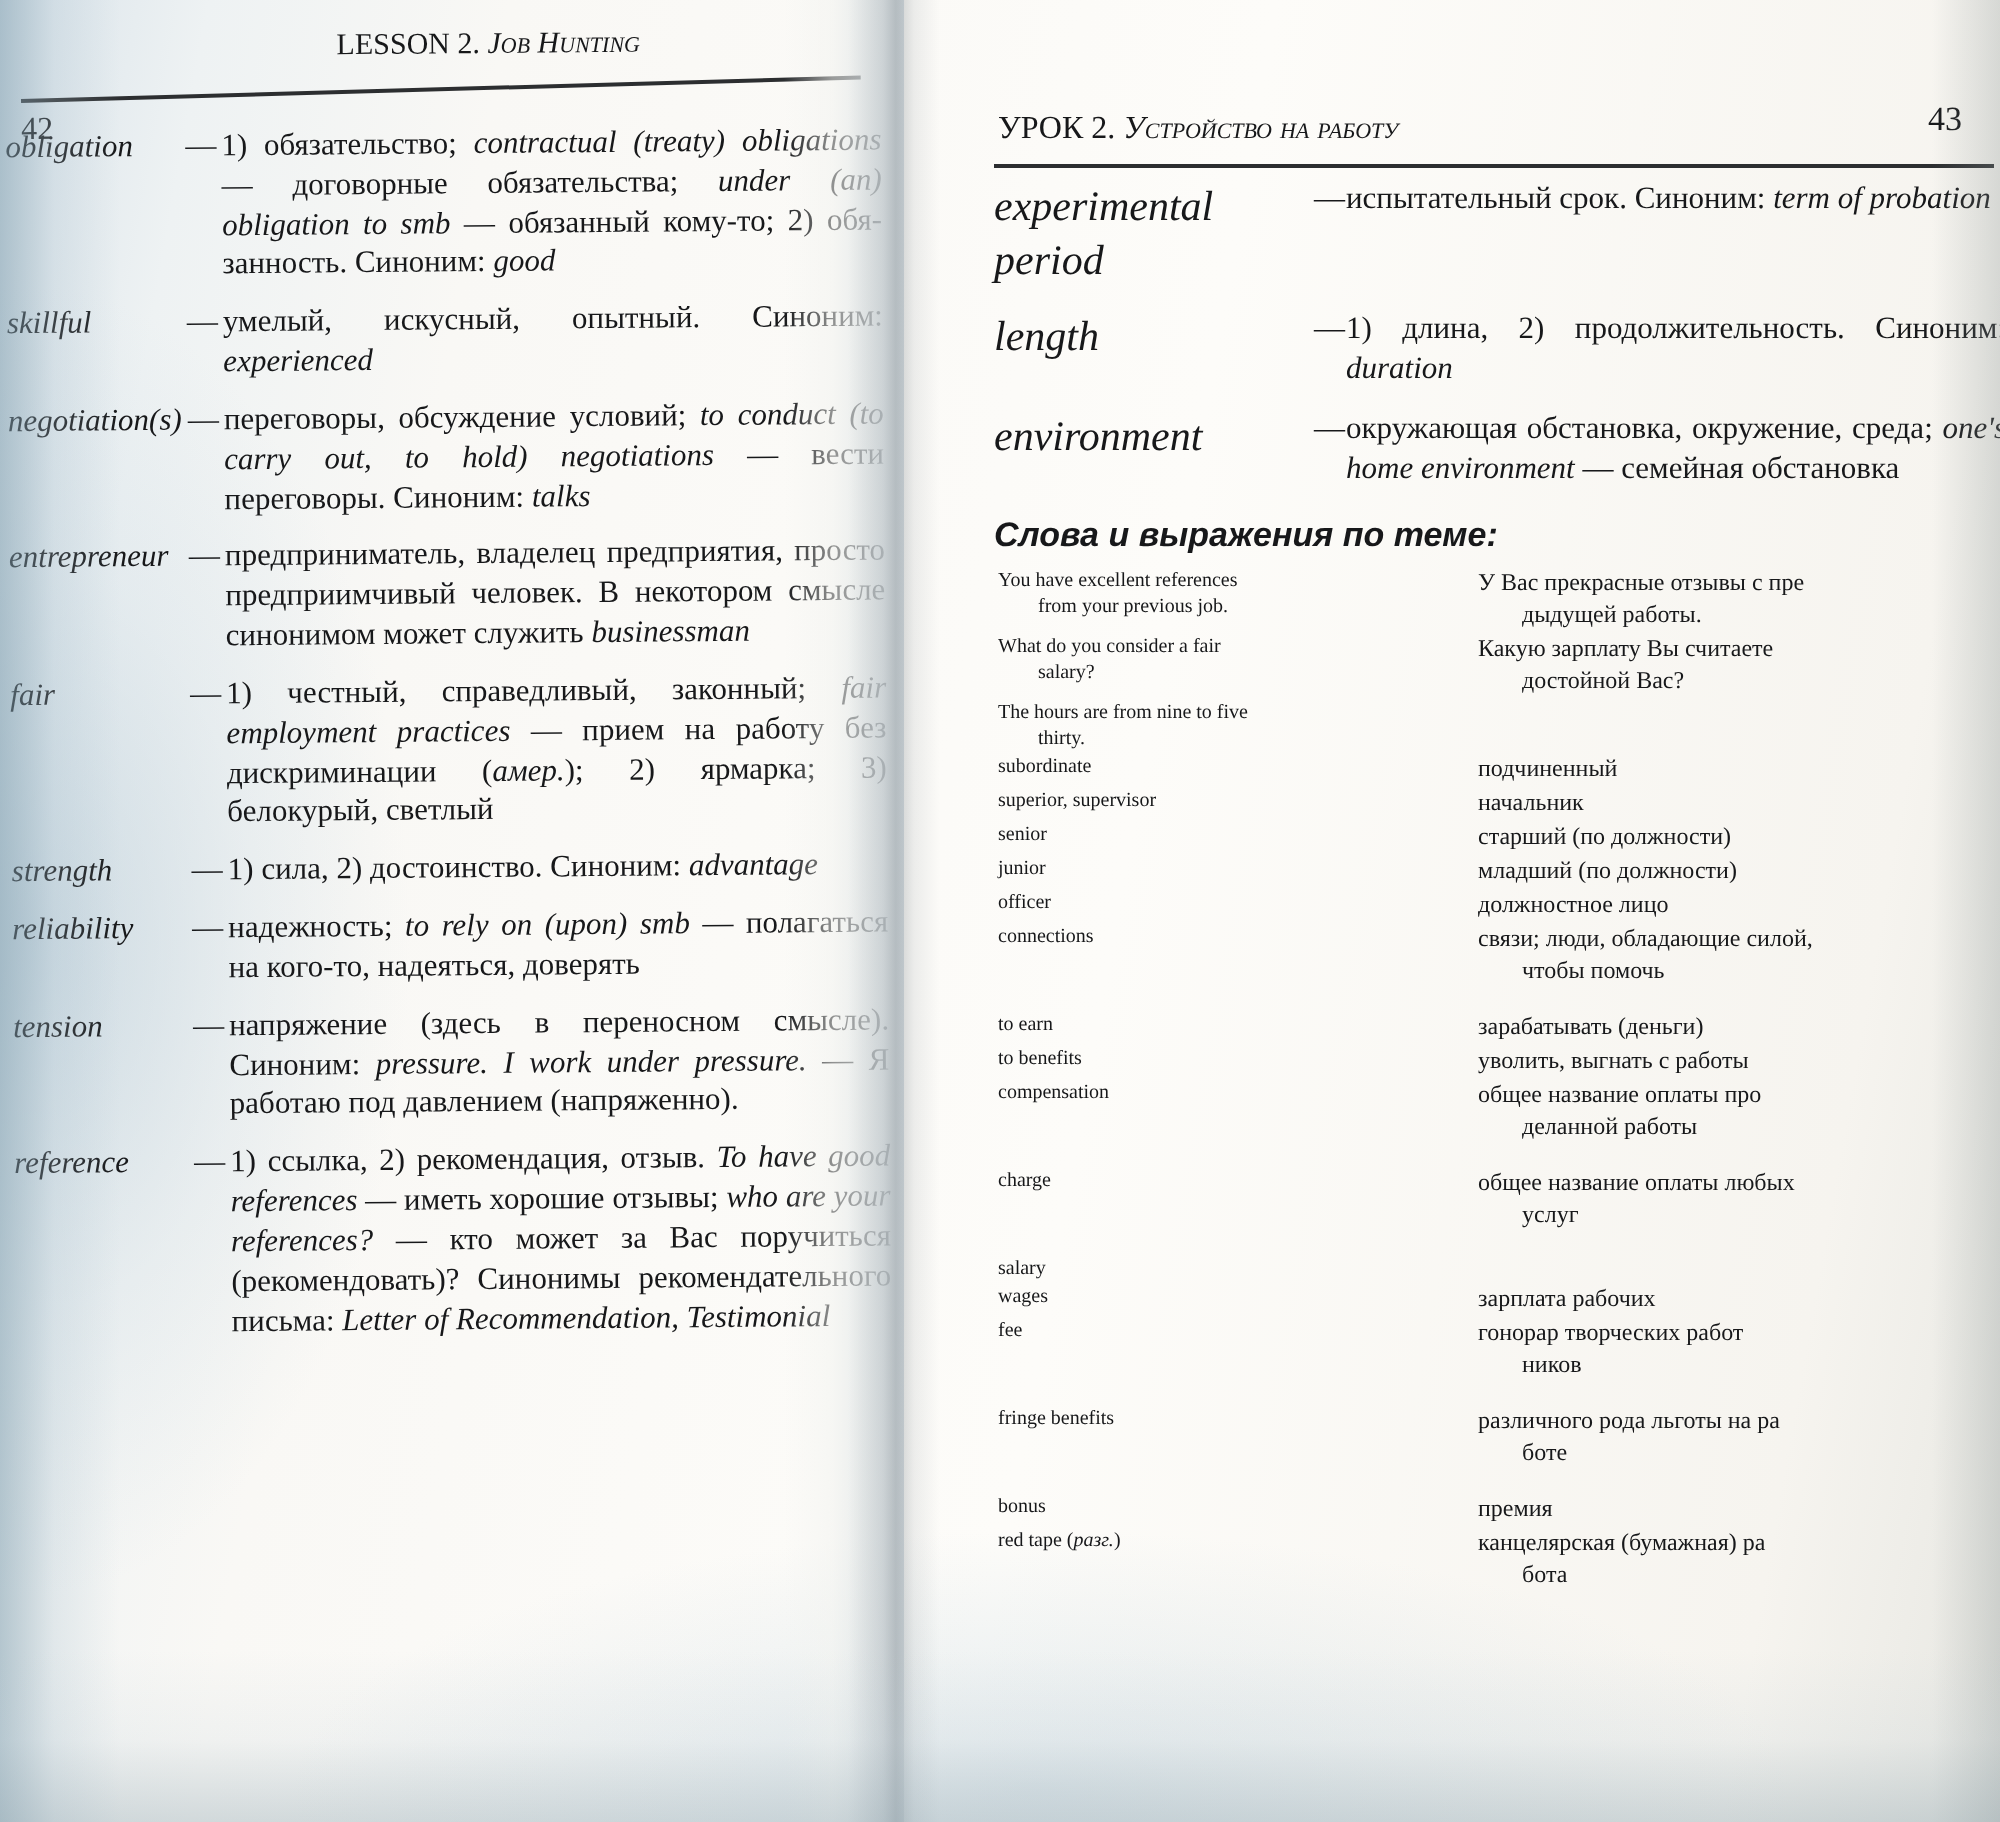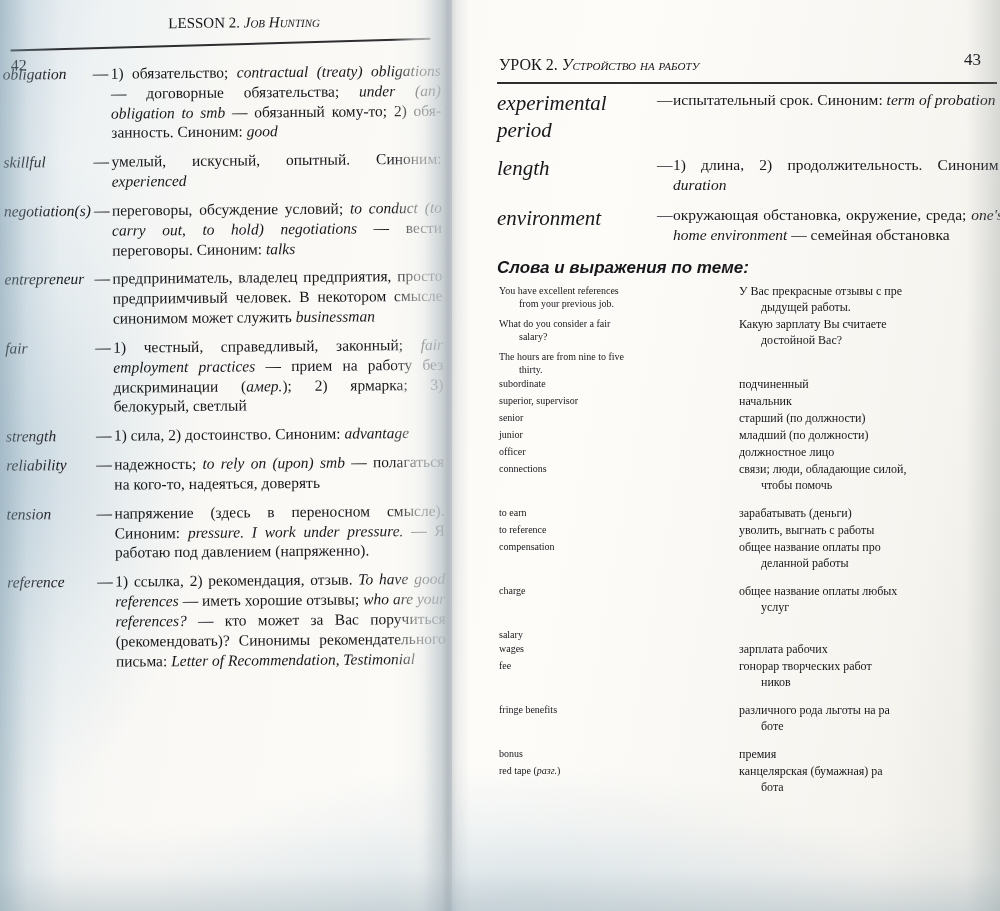--- a/index.html
+++ b/index.html
@@ -377,21 +377,21 @@
         <div class="ru">связи; люди, обладающие силой,<span class="hang">чтобы помочь</span></div>
       </div>
 
       <div class="spacer-row"></div>
 
       <div class="prow">
         <div class="en">to earn</div>
         <div class="ru">зарабатывать (деньги)</div>
       </div>
       <div class="prow">
-        <div class="en">to reference</div>
+        <div class="en">to benefits</div>
         <div class="ru">уволить, выгнать с работы</div>
       </div>
       <div class="prow">
         <div class="en">compensation</div>
         <div class="ru">общее название оплаты про­<span class="hang">деланной работы</span></div>
       </div>
 
       <div class="spacer-row"></div>
 
       <div class="prow">

